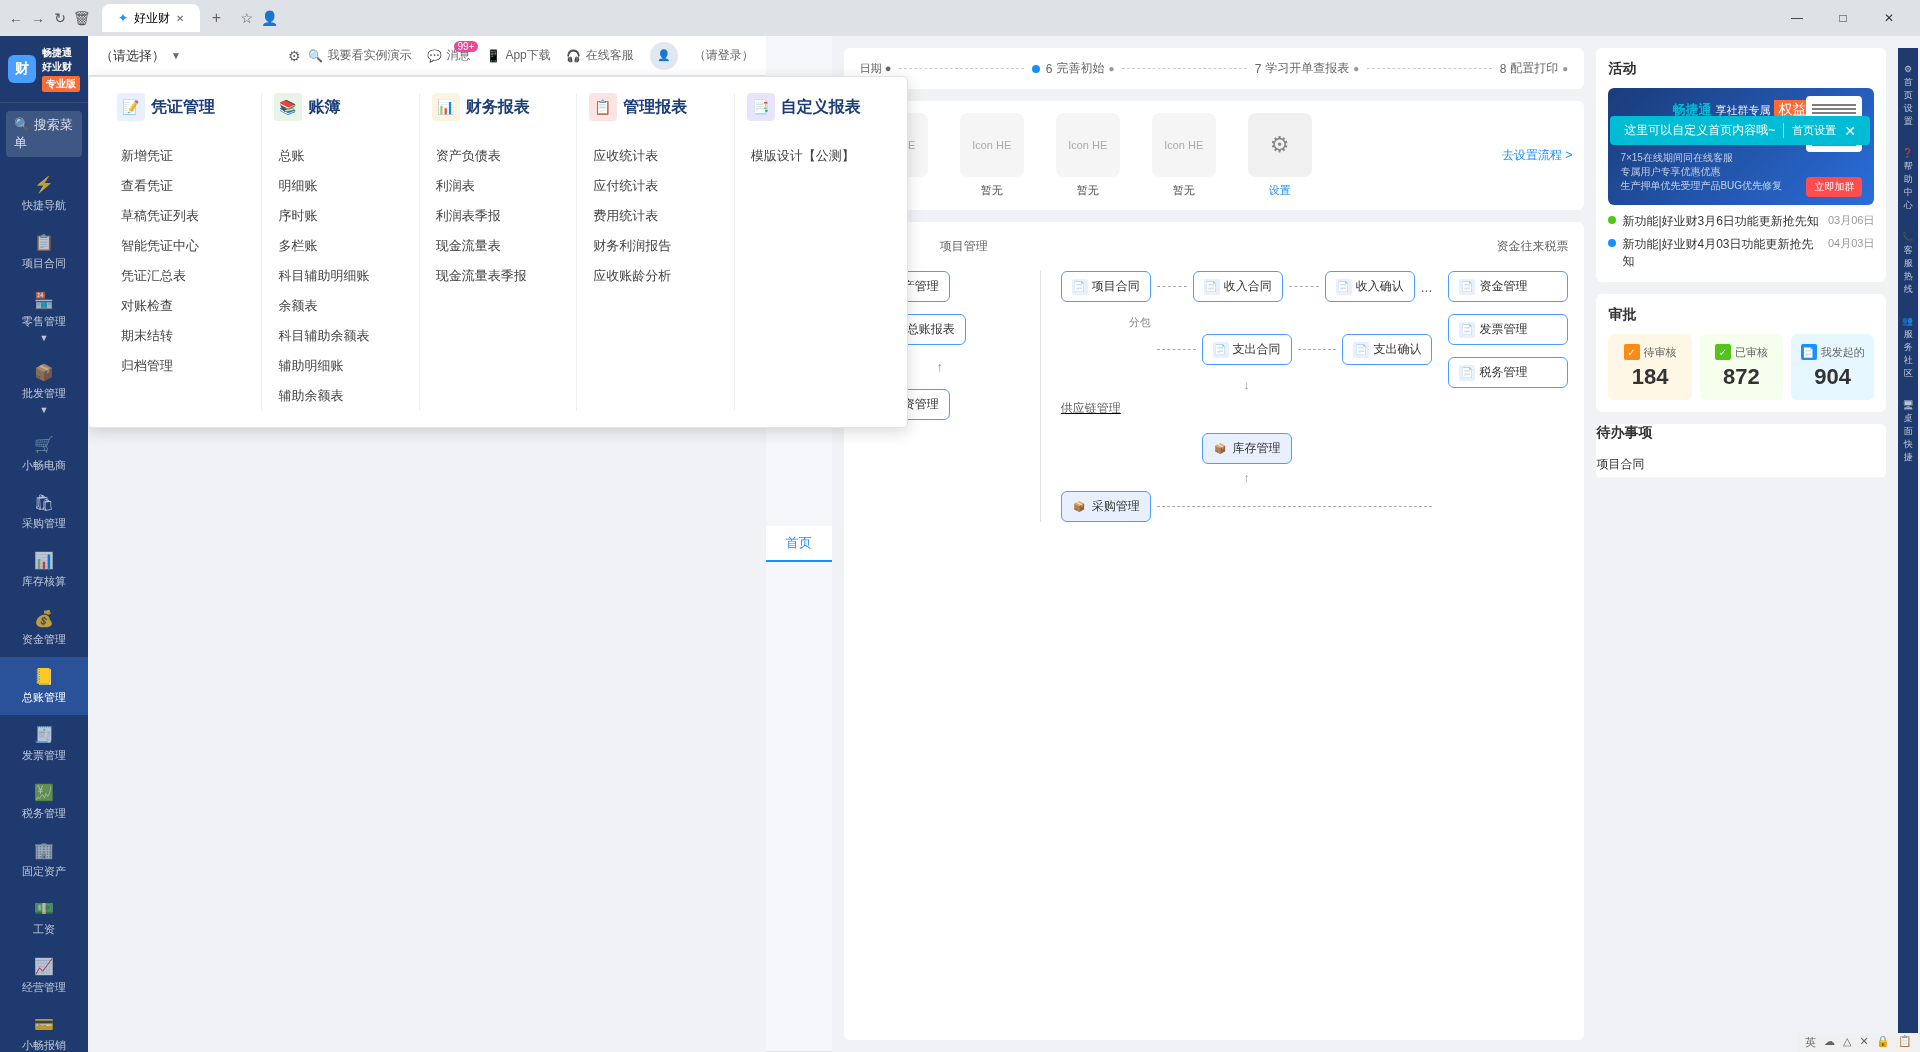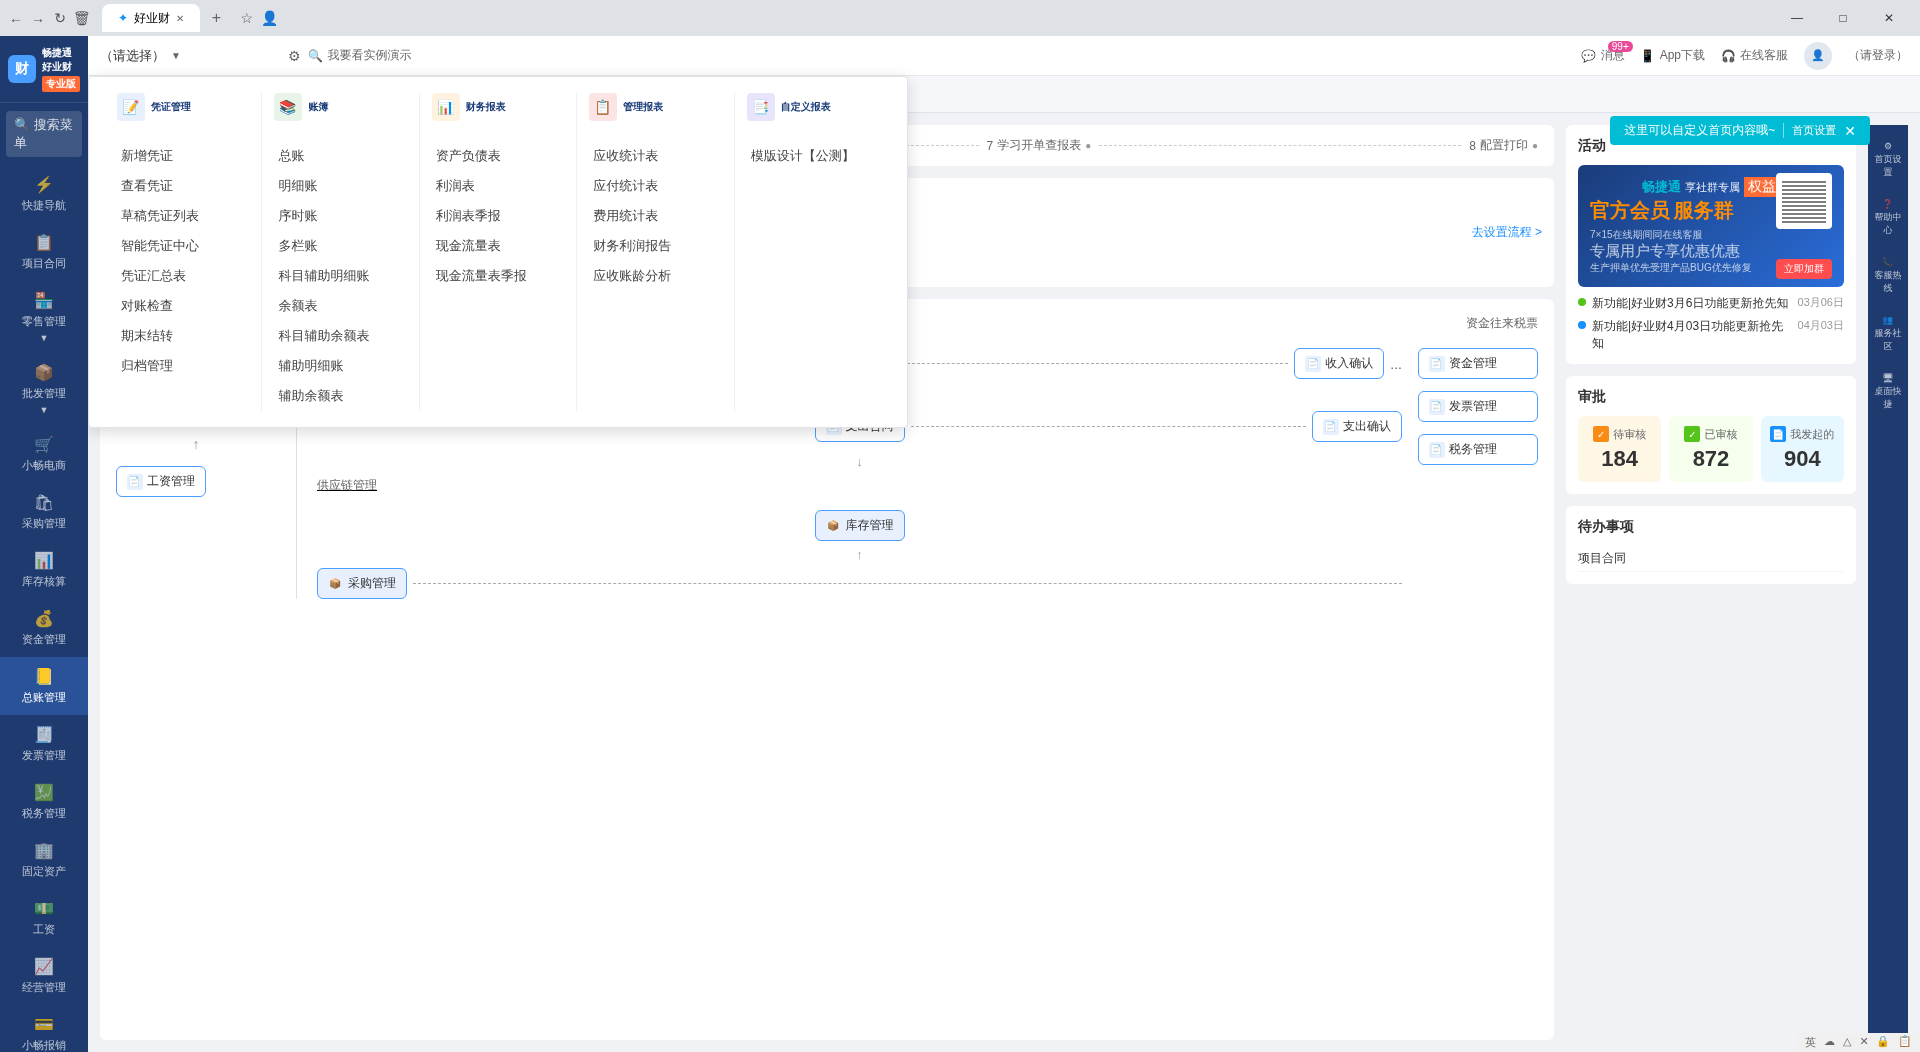--- a/index.html
+++ b/index.html
@@ -42,39 +42,39 @@
     .top-settings-icon { color: #666; cursor: pointer; font-size: 14px; }
     .top-search-demo { display: flex; align-items: center; gap: 4px; color: #666; font-size: 12px; cursor: pointer; }
     .search-icon-sm { font-size: 12px; }
     .top-spacer { flex: 1; }
     .top-actions { display: flex; align-items: center; gap: 16px; }
     .top-action-item { display: flex; align-items: center; gap: 4px; color: #666; font-size: 12px; cursor: pointer; position: relative; }
     .badge { background: #ec4899; color: white; font-size: 10px; padding: 0 4px; border-radius: 8px; position: absolute; top: -6px; right: -8px; min-width: 16px; text-align: center; }
     .user-avatar { width: 28px; height: 28px; background: #e0e7ef; border-radius: 50%; display: flex; align-items: center; justify-content: center; font-size: 11px; color: #666; cursor: pointer; }
 
     
-    .main-content { flex: 1; display: flex; flex-direction: column; overflow: hidden; position: relative; }
+    .main-content { flex: 1; display: flex; flex-direction: row; overflow: hidden; position: relative; }
 
     
     .tab-strip { background: #f5f7fa; display: flex; align-items: center; border-bottom: 1px solid #e0e3e8; }
     .page-tab { padding: 8px 20px; font-size: 13px; cursor: pointer; color: #555; border-bottom: 2px solid transparent; }
     .page-tab.active { color: #1890ff; border-bottom-color: #1890ff; background: white; font-weight: 500; }
 
     
     .content-body { flex: 1; display: flex; overflow: hidden; background: #f0f2f5; }
 
     
     .dropdown-overlay { position: absolute; top: 40px; left: 0; right: 0; bottom: 0; z-index: 100; pointer-events: none; }
     .dropdown-menu { position: absolute; top: 0; left: 0; background: white; border: 1px solid #e0e3e8; border-radius: 4px; box-shadow: 0 4px 16px rgba(0,0,0,0.15); width: 820px; padding: 16px; pointer-events: all; }
     .dropdown-sections { display: flex; gap: 0; }
     .dropdown-section { flex: 1; padding: 0 12px; border-right: 1px solid #f0f0f0; min-width: 140px; }
     .dropdown-section:last-child { border-right: none; }
     .section-header { display: flex; align-items: center; gap: 6px; margin-bottom: 12px; padding-bottom: 8px; }
     .section-header-icon { width: 28px; height: 28px; background: #e8f0fe; border-radius: 4px; display: flex; align-items: center; justify-content: center; font-size: 14px; }
-    .section-header-text { font-size: 10px; font-weight: 600; color: #1a3c7a; }
+    .section-header-text { font-size: 16px; font-weight: 600; color: #1a3c7a; }
     .section-item { padding: 6px 4px; font-size: 13px; color: #444; cursor: pointer; border-radius: 3px; white-space: nowrap; }
 
     
     .page-main { flex: 1; padding: 12px; overflow-y: auto; display: flex; gap: 12px; }
     .page-left { flex: 1; display: flex; flex-direction: column; gap: 12px; }
     .page-right { width: 290px; display: flex; flex-direction: column; gap: 12px; flex-shrink: 0; }
 
     
     .steps-bar { background: white; border-radius: 6px; padding: 12px 16px; display: flex; align-items: center; gap: 8px; font-size: 12px; color: #666; overflow: hidden; }
     .step-item { display: flex; align-items: center; gap: 4px; white-space: nowrap; }
@@ -125,21 +125,21 @@
     .approval-card.green { background: #f6ffed; }
     .approval-card.blue { background: #e6f7ff; }
     .approval-card-label { font-size: 11px; color: #666; margin-bottom: 4px; display: flex; align-items: center; justify-content: center; gap: 4px; }
     .approval-card-num { font-size: 22px; font-weight: bold; color: #333; }
     .card-icon { width: 16px; height: 16px; border-radius: 2px; display: inline-flex; align-items: center; justify-content: center; font-size: 10px; }
     .card-icon.orange { background: #fa8c16; color: white; }
     .card-icon.green { background: #52c41a; color: white; }
     .card-icon.blue { background: #1890ff; color: white; }
 
     
-    .todo-panel { background: white; border-radius: 6px; padding: 12px; }
+    .todo-panel { background: white; border-radius: 6px; padding: 0; }
     .todo-list { display: flex; flex-direction: column; gap: 4px; }
     .todo-item { display: flex; justify-content: space-between; align-items: center; padding: 4px 0; font-size: 12px; border-bottom: 1px solid #f5f5f5; }
     .todo-name { color: #333; }
 
     
     .customize-bar { position: absolute; top: 0; right: 48px; background: #00bcd4; color: white; padding: 6px 14px; border-radius: 4px; font-size: 12px; display: flex; align-items: center; gap: 8px; cursor: pointer; z-index: 50; }
     .customize-bar-close { cursor: pointer; font-size: 14px; }
 
     .right-side-nav { width: 40px; background: #1e3a6e; display: flex; flex-direction: column; align-items: center; padding: 8px 0; gap: 4px; }
     .right-nav-item { display: flex; flex-direction: column; align-items: center; gap: 2px; padding: 8px 4px; cursor: pointer; color: rgba(255,255,255,0.7); font-size: 9px; width: 100%; text-align: center; }
@@ -567,21 +567,21 @@
                 <div style="display:flex; align-items:center; gap:4px;justify-content:center;">
                   <span style="color:#00bcd4; font-size:13px; font-weight:bold;">畅捷通</span>
                   <span style="color:rgba(255,255,255,0.9); font-size:11px;">享社群专属</span>
                   <span style="background:#ff6b35; color:white; font-size:14px; padding:1px 4px; border-radius:0;">权益</span>
                 </div>
                 <div style="color:white;">
                   <span class="banner-orange">官方会员</span>
                   <span class="banner-orange">服务群</span>
                 </div>
                 <div style="font-size:10px; color:rgba(255,255,255,0.7); margin-top:4px;">7×15在线期间同在线客服</div>
-                <div style="font-size:15px; color:rgba(255,255,255,0.7);">专属用户专享优惠优惠</div>
+                <div style="font-size:10px; color:rgba(255,255,255,0.7);">专属用户专享优惠优惠</div>
                 <div style="font-size:10px; color:rgba(255,255,255,0.7);">生产押单优先受理产品BUG优先修复</div>
               </div>
               <div class="qr-placeholder">
                 <div style="width:44px;height:44px;background:repeating-linear-gradient(0deg,#000 0,#000 2px,white 2px,white 4px),repeating-linear-gradient(90deg,#000 0,#000 2px,white 2px,white 4px);opacity:0.5;"></div>
               </div>
               <button class="join-btn">立即加群</button>
             </div>
             <div class="activity-list">
               <div class="activity-item">
                 <div class="activity-dot green"></div>

